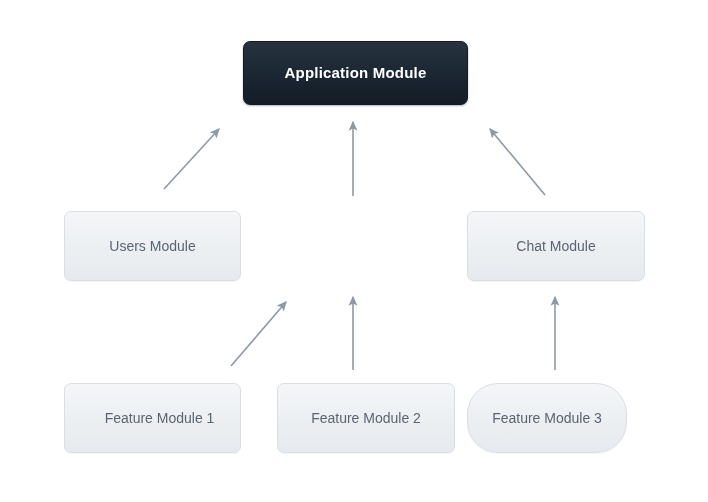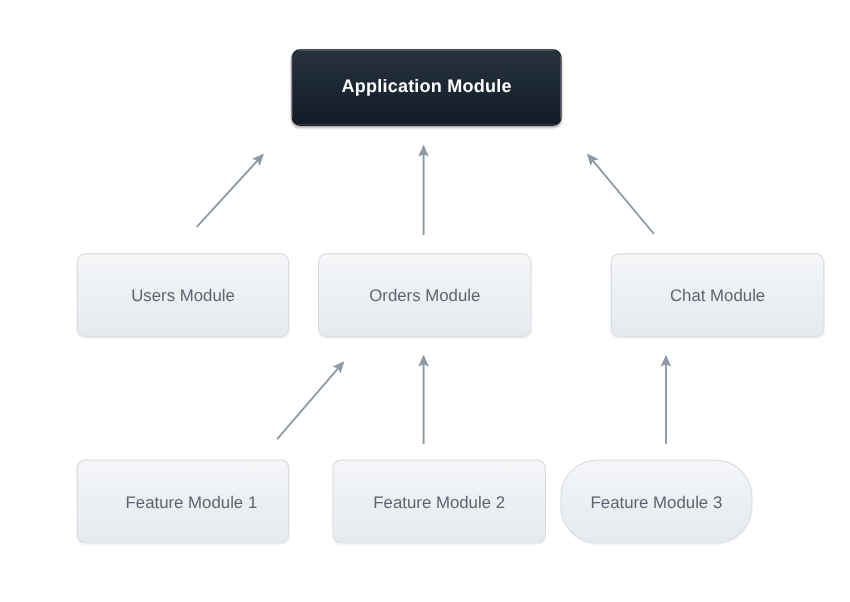--- a/index.html
+++ b/index.html
@@ -80,25 +80,22 @@
   </svg>
 
   <div class="node node-root" style="left: 243px; top: 41px; width: 225px; height: 64px;">
     <span class="node-label">Application Module</span>
   </div>
 
   <div class="node node-plain" style="left: 64px; top: 211px; width: 177px; height: 70px;">
     <span class="node-label">Users Module</span>
   </div>
 
-  <div class="node node-plain" style="left: 265px; top: 211px; width: 178px; height: 70px;">
-    <span class="node-label">Orders Module</span>
-  </div>
 
-  <div class="node node-plain" style="left: 467px; top: 211px; width: 178px; height: 70px; margin-left: 42px;">
+  <div class="node node-plain" style="left: 467px; top: 211px; width: 178px; height: 70px;">
     <span class="node-label">Chat Module</span>
   </div>
 
   <div class="node node-plain" style="left: 64px; top: 383px; width: 177px; height: 70px; padding-left: 14px;">
     <span class="node-label">Feature Module 1</span>
   </div>
 
   <div class="node node-plain" style="left: 265px; top: 383px; width: 178px; height: 70px; margin-left: 12px;">
     <span class="node-label">Feature Module 2</span>
   </div>

